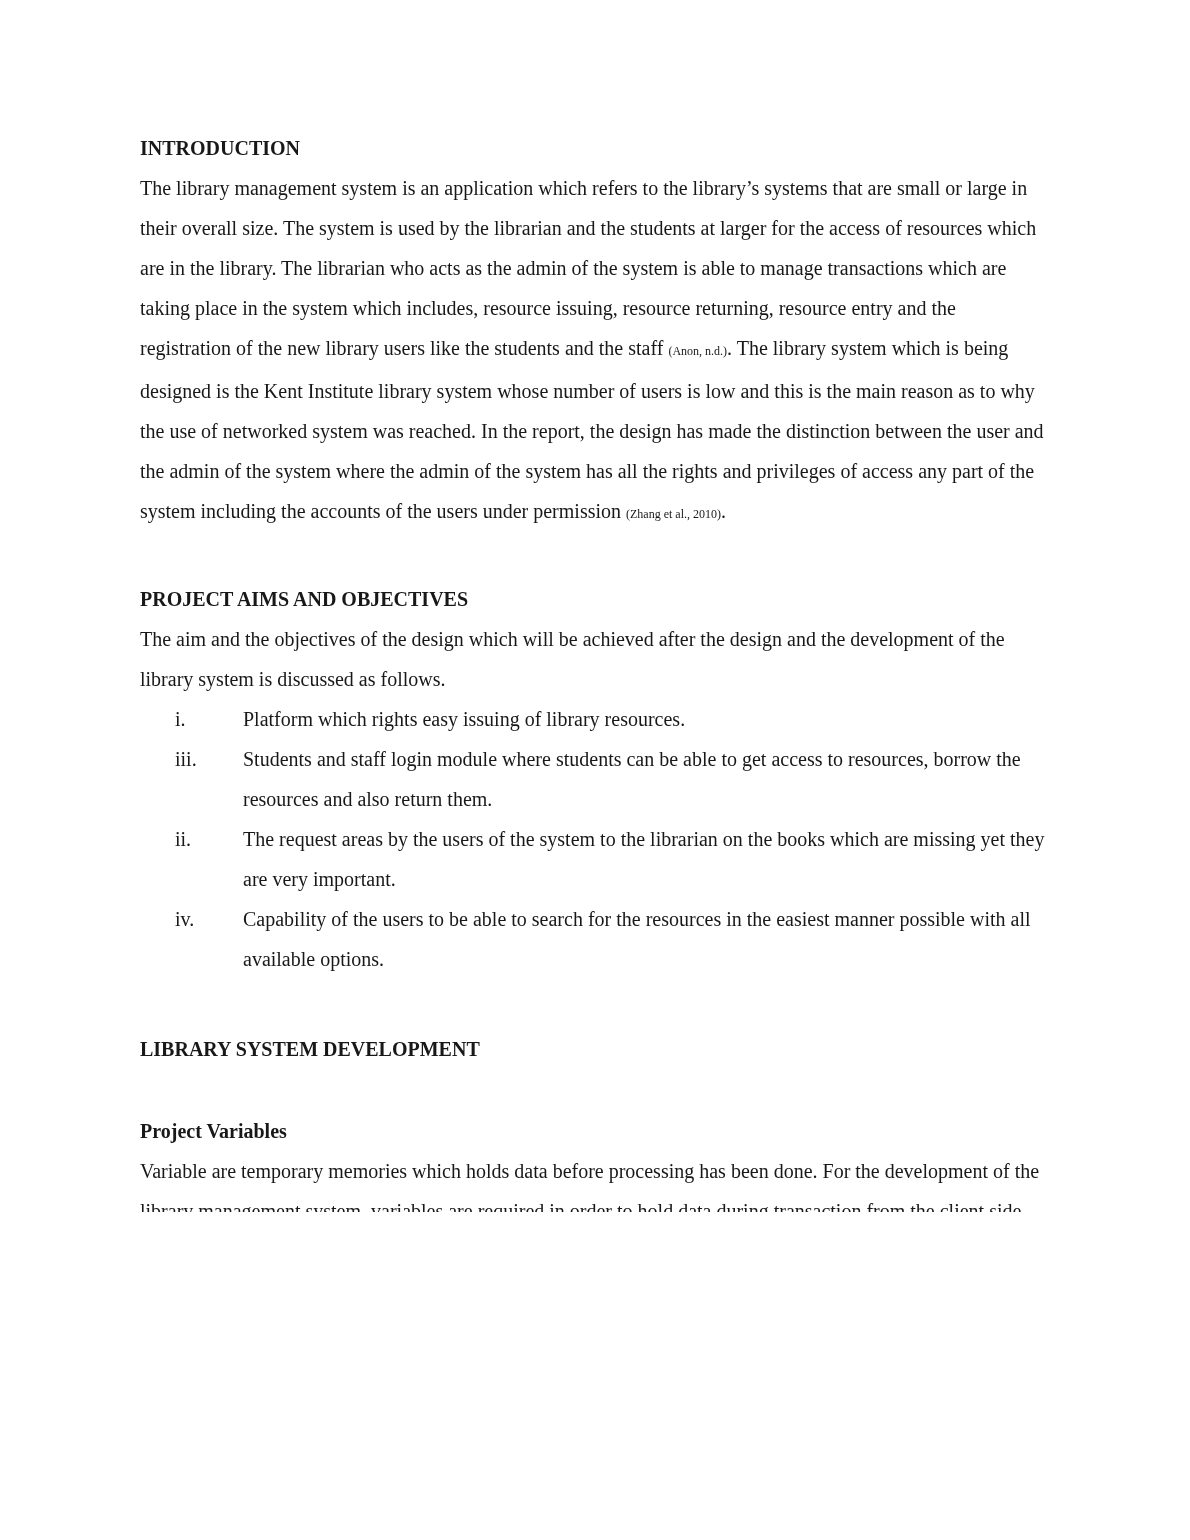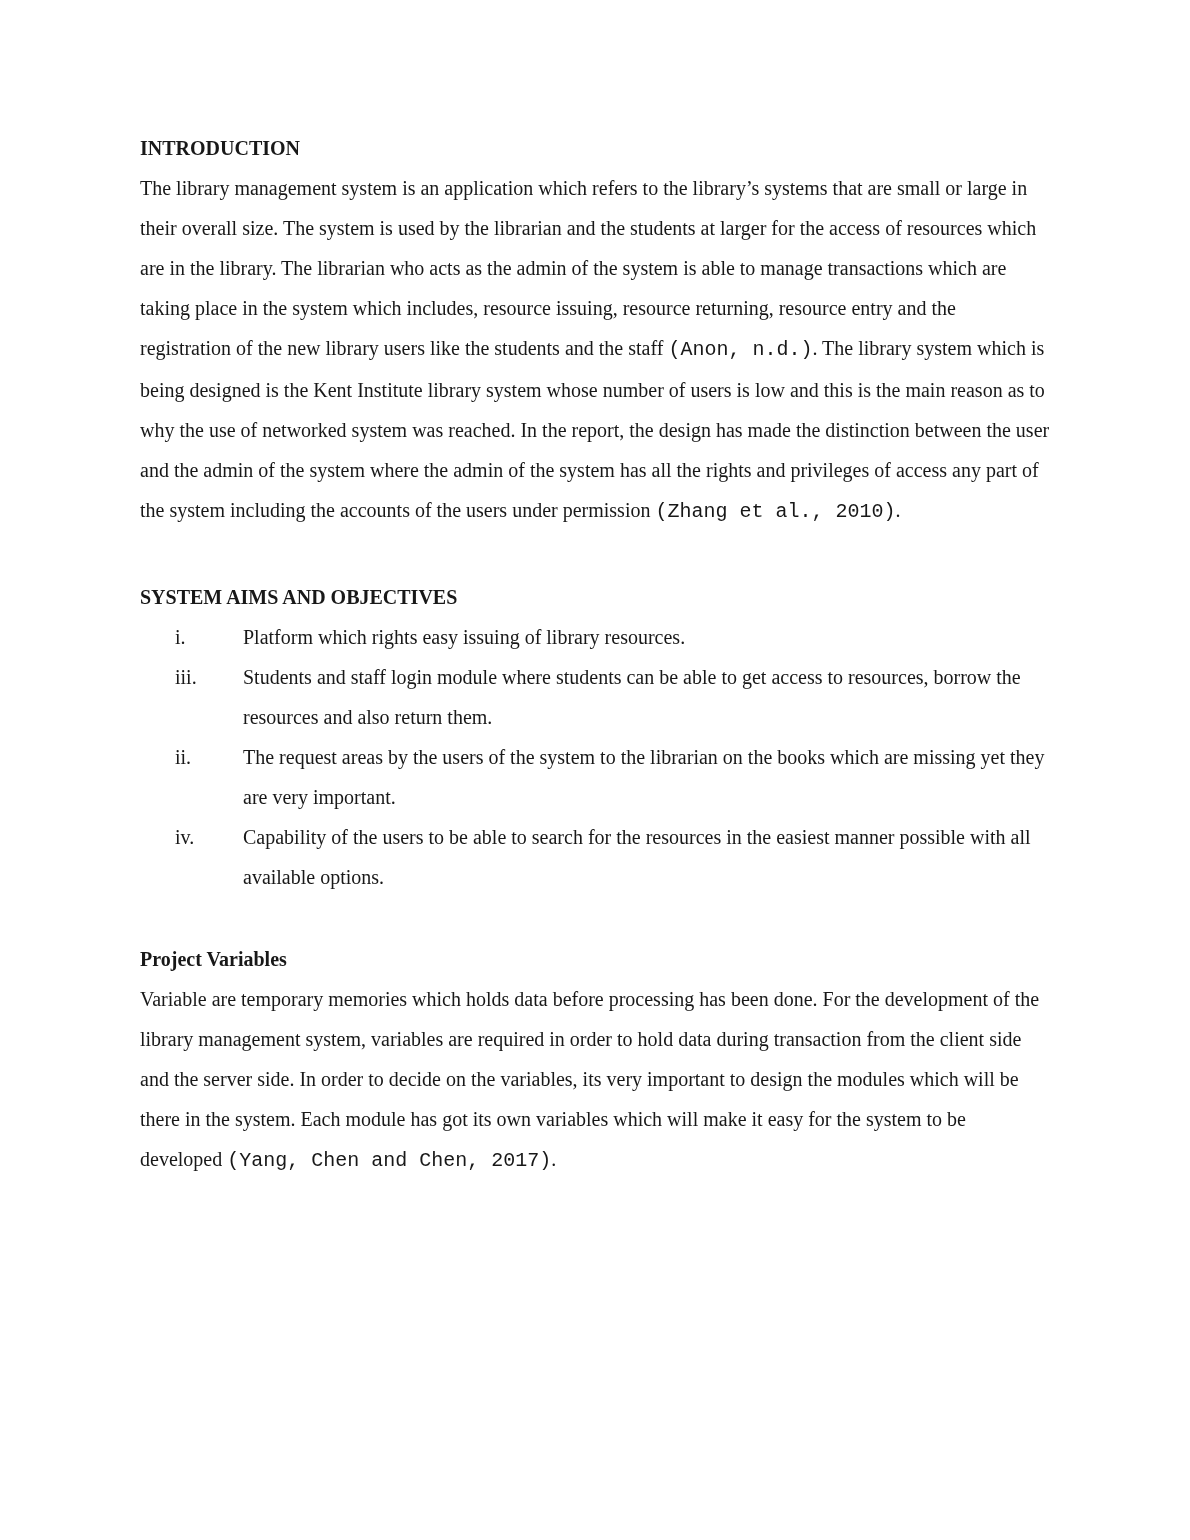--- a/index.html
+++ b/index.html
@@ -17,22 +17,22 @@
     padding: 128px 140px 0 140px;
     overflow: hidden;
   }
   .heading {
     font-weight: bold;
     font-size: 20px;
     line-height: 40px;
   }
   .para { text-align: left; }
   .cite {
-    font-family: Liberation Mono, monospace;
-    font-size: 20px;
+    font-family: Liberation Serif, serif;
+    font-size: 12px;
   }
   .gap-lg { margin-top: 45px; }
   .gap-xl { margin-top: 50px; }
   .gap-md { margin-top: 42px; }
   .list { margin-top: 0; }
   .list-item {
     position: relative;
     padding-left: 103px;
   }
   .list-item .num {
@@ -43,40 +43,42 @@
 </style>
 </head>
 <body>
 
 <div class="page">
 
   <div class="heading">INTRODUCTION</div>
 
   <p class="para"><span>The library management system is an application which refers to the library’s systems that are small or large in their overall size. The system is used by the librarian and the students at larger for the access of resources which are in the library. The librarian who acts as the admin of the system is able to manage transactions which are taking place in the system which includes, resource issuing, resource returning, resource entry and the registration of the new library users like the students and the staff </span><span class="cite">(Anon, n.d.)</span><span>. The library system which is being designed is the Kent Institute library system whose number of users is low and this is the main reason as to why the use of networked system was reached. In the report, the design has made the distinction between the user and the admin of the system where the admin of the system has all the rights and privileges of access any part of the system including the accounts of the users under permission </span><span class="cite">(Zhang et al., 2010)</span><span>.</span></p>
 
-  <div class="heading gap-lg">SYSTEM AIMS AND OBJECTIVES</div>
+  <div class="heading gap-lg">PROJECT AIMS AND OBJECTIVES</div>
 
+  <p class="para">The aim and the objectives of the design which will be achieved after the design and the development of the library system is discussed as follows.</p>
 
   <div class="list">
     <div class="list-item">
       <span class="num">i.</span>
       <span>Platform which rights easy issuing of library resources.</span>
     </div>
     <div class="list-item">
       <span class="num">iii.</span>
       <span>Students and staff login module where students can be able to get access to resources, borrow the resources and also return them.</span>
     </div>
     <div class="list-item">
       <span class="num">ii.</span>
       <span>The request areas by the users of the system to the librarian on the books which are missing yet they are very important.</span>
     </div>
     <div class="list-item">
       <span class="num">iv.</span>
       <span>Capability of the users to be able to search for the resources in the easiest manner possible with all available options.</span>
     </div>
   </div>
 
+  <div class="heading gap-xl">LIBRARY SYSTEM DEVELOPMENT</div>
 
   <div class="heading gap-md">Project Variables</div>
 
   <p class="para"><span>Variable are temporary memories which holds data before processing has been done. For the development of the library management system, variables are required in order to hold data during transaction from the client side and the server side. In order to decide on the variables, its very important to design the modules which will be there in the system. Each module has got its own variables which will make it easy for the system to be developed </span><span class="cite">(Yang, Chen and Chen, 2017)</span><span>.</span></p>
 
 </div>
 
 </body></html>

